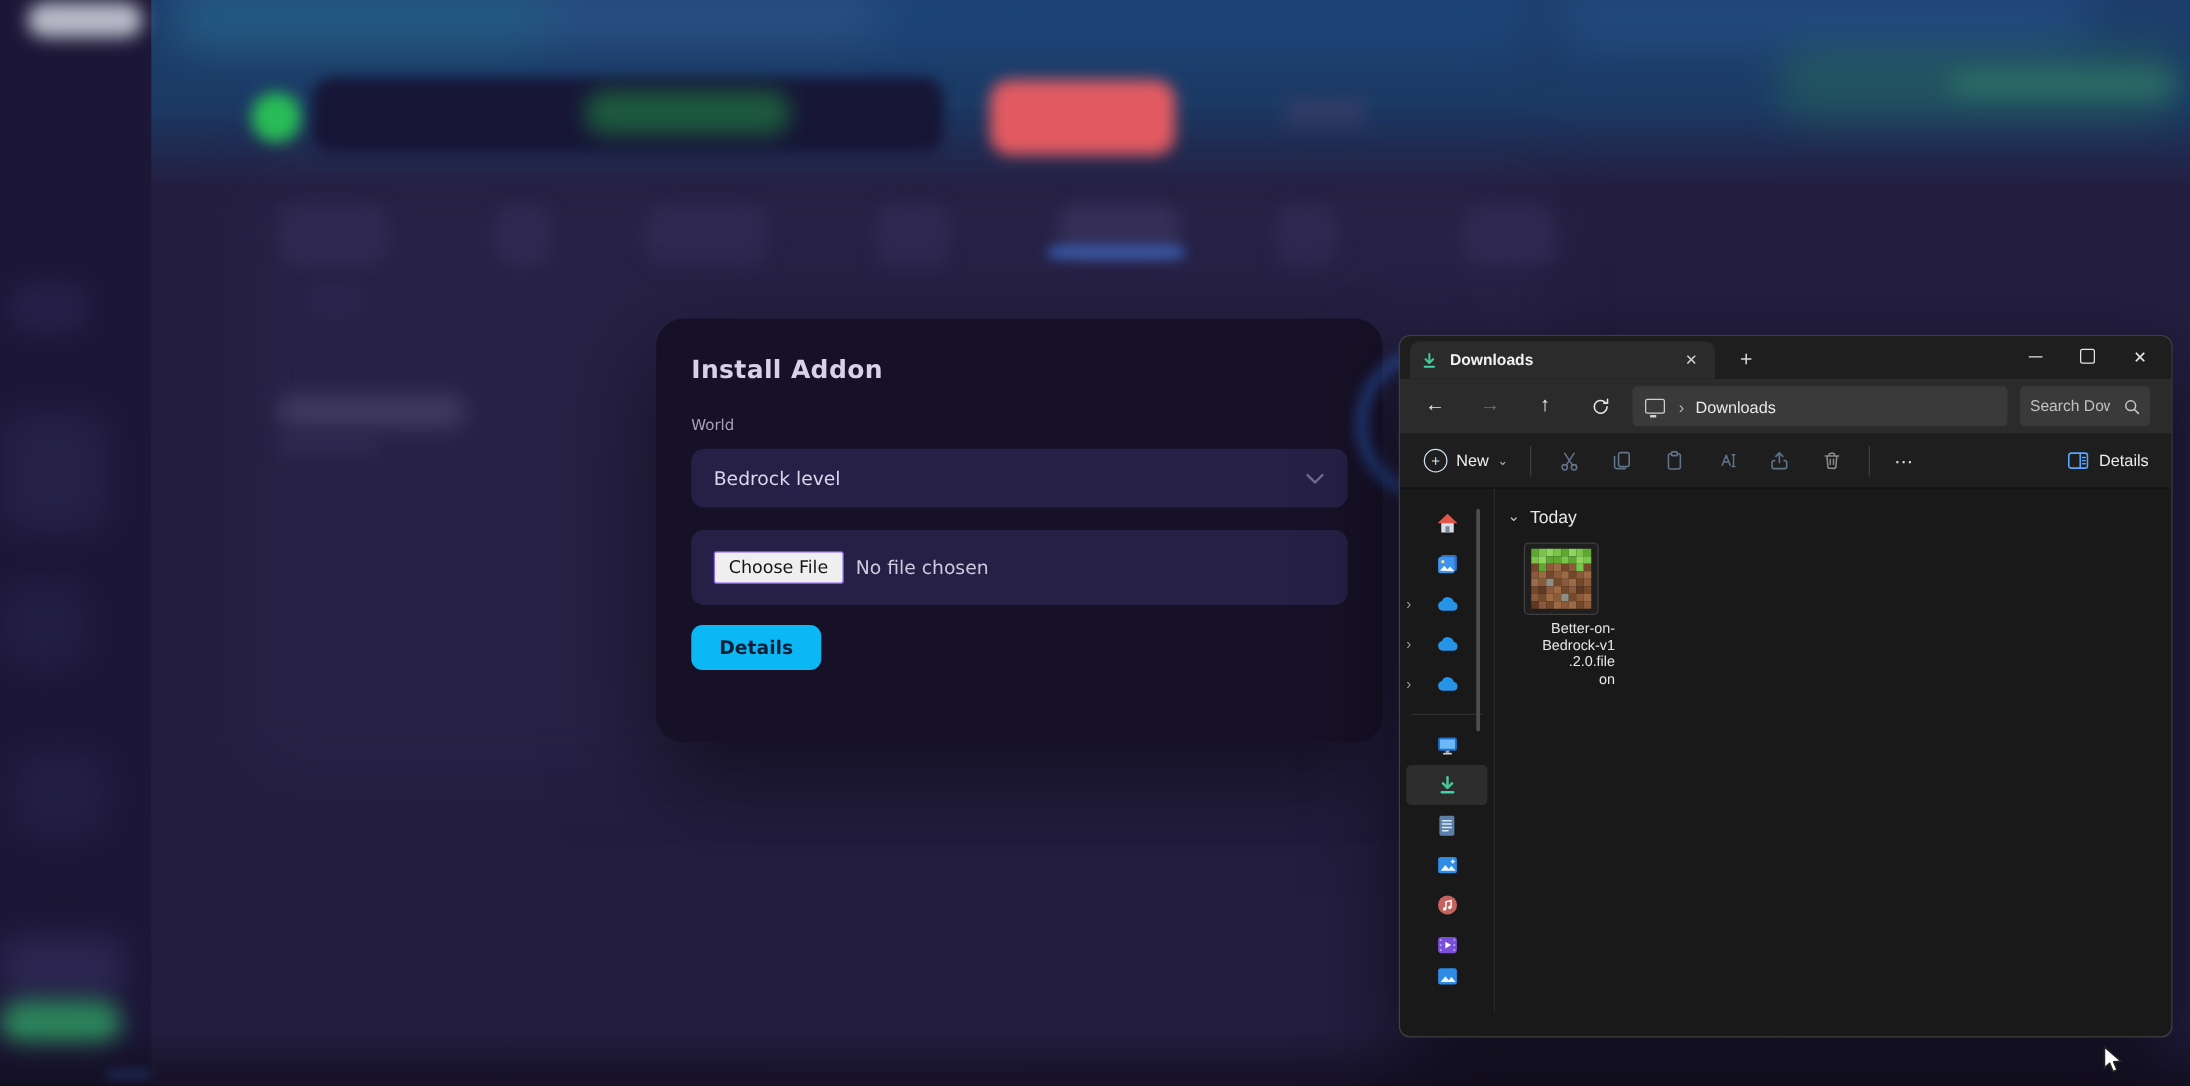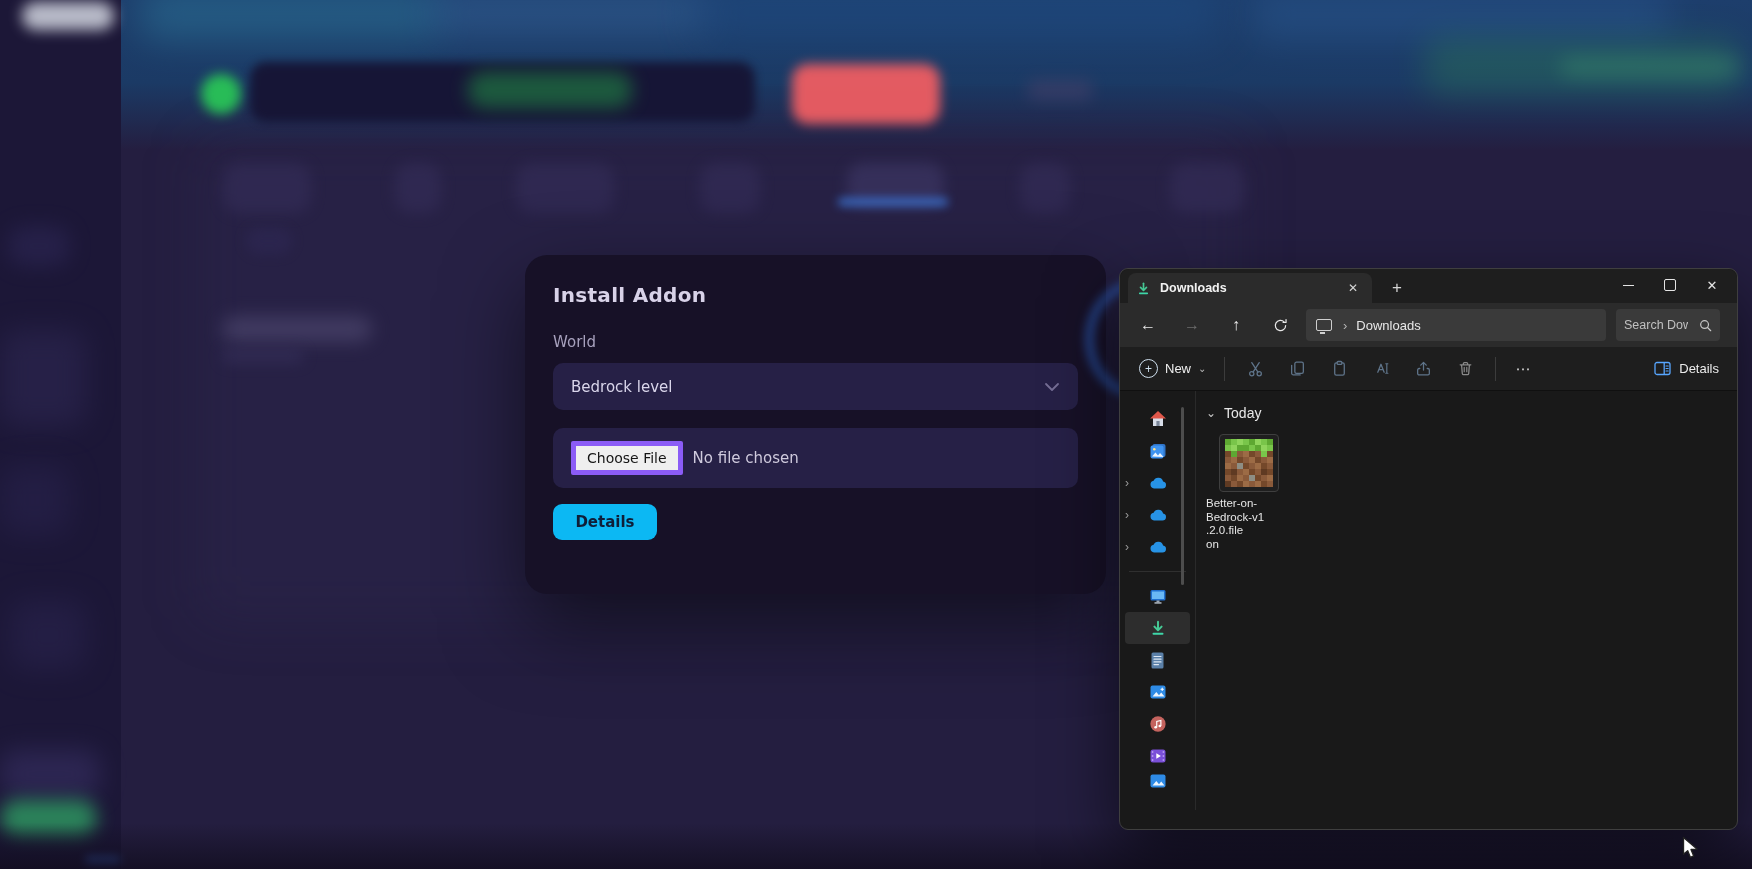--- a/index.html
+++ b/index.html
@@ -14,27 +14,27 @@
   .content-panel{position:absolute;left:196px;top:140px;width:1046px;height:482px;
     background:rgba(58,50,96,.18);border-radius:24px;filter:blur(26px);}
   .bottom-fade{position:absolute;left:0;bottom:0;width:1752px;height:46px;
     background:linear-gradient(180deg,rgba(13,10,24,0),rgba(16,12,28,.75));}
 
   
   .modal{position:absolute;left:525px;top:255px;width:581px;height:339px;
     background:#171127;border-radius:22px;box-shadow:0 30px 80px rgba(0,0,0,.55);
     padding:28px;box-sizing:border-box;font-family:"DejaVu Sans",sans-serif;z-index:10;}
   .modal h1{margin:0 0 26px 0;font-size:20px;font-weight:600;color:#d8d2e8;letter-spacing:.3px;}
-  .field-label{font-size:15px;color:#a7a1bd;margin-bottom:12px;}
+  .field-label{font-size:12px;color:#a7a1bd;margin-bottom:12px;}
   .select{height:47px;background:#262046;border-radius:10px;display:flex;align-items:center;
     padding:0 18px;color:#d9d5ea;font-size:15px;cursor:pointer;}
   .select .grow{flex:1;}
   .file-box{height:60px;background:#262046;border-radius:10px;display:flex;align-items:center;
     padding-left:18px;margin-bottom:16px;}
-  .choose-btn{background:#efefef;border:5px solid #8b5cf6;border-radius:2px;color:#151515;
+  .choose-btn{background:#efefef;border:1px solid #8b5cf6;border-radius:2px;color:#151515;
     font-size:14px;padding:4px 11px;font-family:"DejaVu Sans",sans-serif;}
   .no-file{color:#cfcadd;font-size:15px;margin-left:10px;}
   .install-btn{display:inline-flex;align-items:center;justify-content:center;width:104px;height:36px;
     background:#0cb8f3;border-radius:9px;color:#0f1e38;font-weight:700;font-size:15px;cursor:pointer;}
   .spacer18{height:18px;}
 
   
   .explorer{position:absolute;left:1119px;top:268px;width:619px;height:562px;z-index:20;
     background:#191919;border:1px solid #3f3f3f;border-radius:9px;
     box-shadow:0 26px 70px rgba(0,0,0,.6);box-sizing:border-box;color:#e8e8e8;font-size:13px;}
@@ -87,21 +87,21 @@
   .ssep{height:1px;background:#2f2f2f;margin:8px 9px;}
   .sscroll{position:absolute;right:11px;top:16px;width:3px;height:178px;background:#4d4d4d;border-radius:2px;cursor:pointer;}
   .evdiv{width:1px;background:#2a2a2a;}
   .emain{flex:1;padding:14px 0 0 10px;}
   .grouphdr{display:flex;align-items:center;gap:8px;color:#e8e8e8;font-size:14px;cursor:pointer;}
   .grouphdr .gchev{color:#c8c8c8;font-size:12px;}
   .filetile{width:86px;margin-top:13px;cursor:pointer;}
   .thumbframe{width:58px;height:56px;margin:0 auto;border:1px solid #3f3f3f;border-radius:4px;
     background:#1f1f1f;display:flex;align-items:center;justify-content:center;}
   .pixgrid{width:48px;height:48px;display:grid;grid-template-columns:repeat(8,1fr);grid-template-rows:repeat(8,1fr);}
-  .fname{margin-top:5px;text-align:left;font-size:11.5px;line-height:13.5px;color:#e6e6e6;}
+  .fname{margin-top:5px;text-align:right;font-size:11.5px;line-height:13.5px;color:#e6e6e6;}
 
   .statusbar{height:20px;border-top:1px solid #2e2e2e;display:flex;align-items:center;
     border-radius:0 0 9px 9px;background:#191919;}
   .scount{font-size:12px;color:#d0d0d0;margin-left:12px;}
   .sbar-div{width:1px;height:12px;background:#6a6a6a;margin-left:28px;}
   .viewicons{margin-left:auto;display:flex;gap:7px;margin-right:7px;}
   .vicon1{width:17px;height:15px;background:#d9d9d9;border-radius:2px;cursor:pointer;
     background-image:repeating-linear-gradient(180deg,#555 0 2px,#d9d9d9 2px 5px);background-size:11px 100%;
     background-position:3px 2px;background-repeat:no-repeat;}
   .vicon2{width:17px;height:15px;background:#fff;border:2px solid #8f8f8f;border-radius:2px;box-sizing:border-box;cursor:pointer;}

